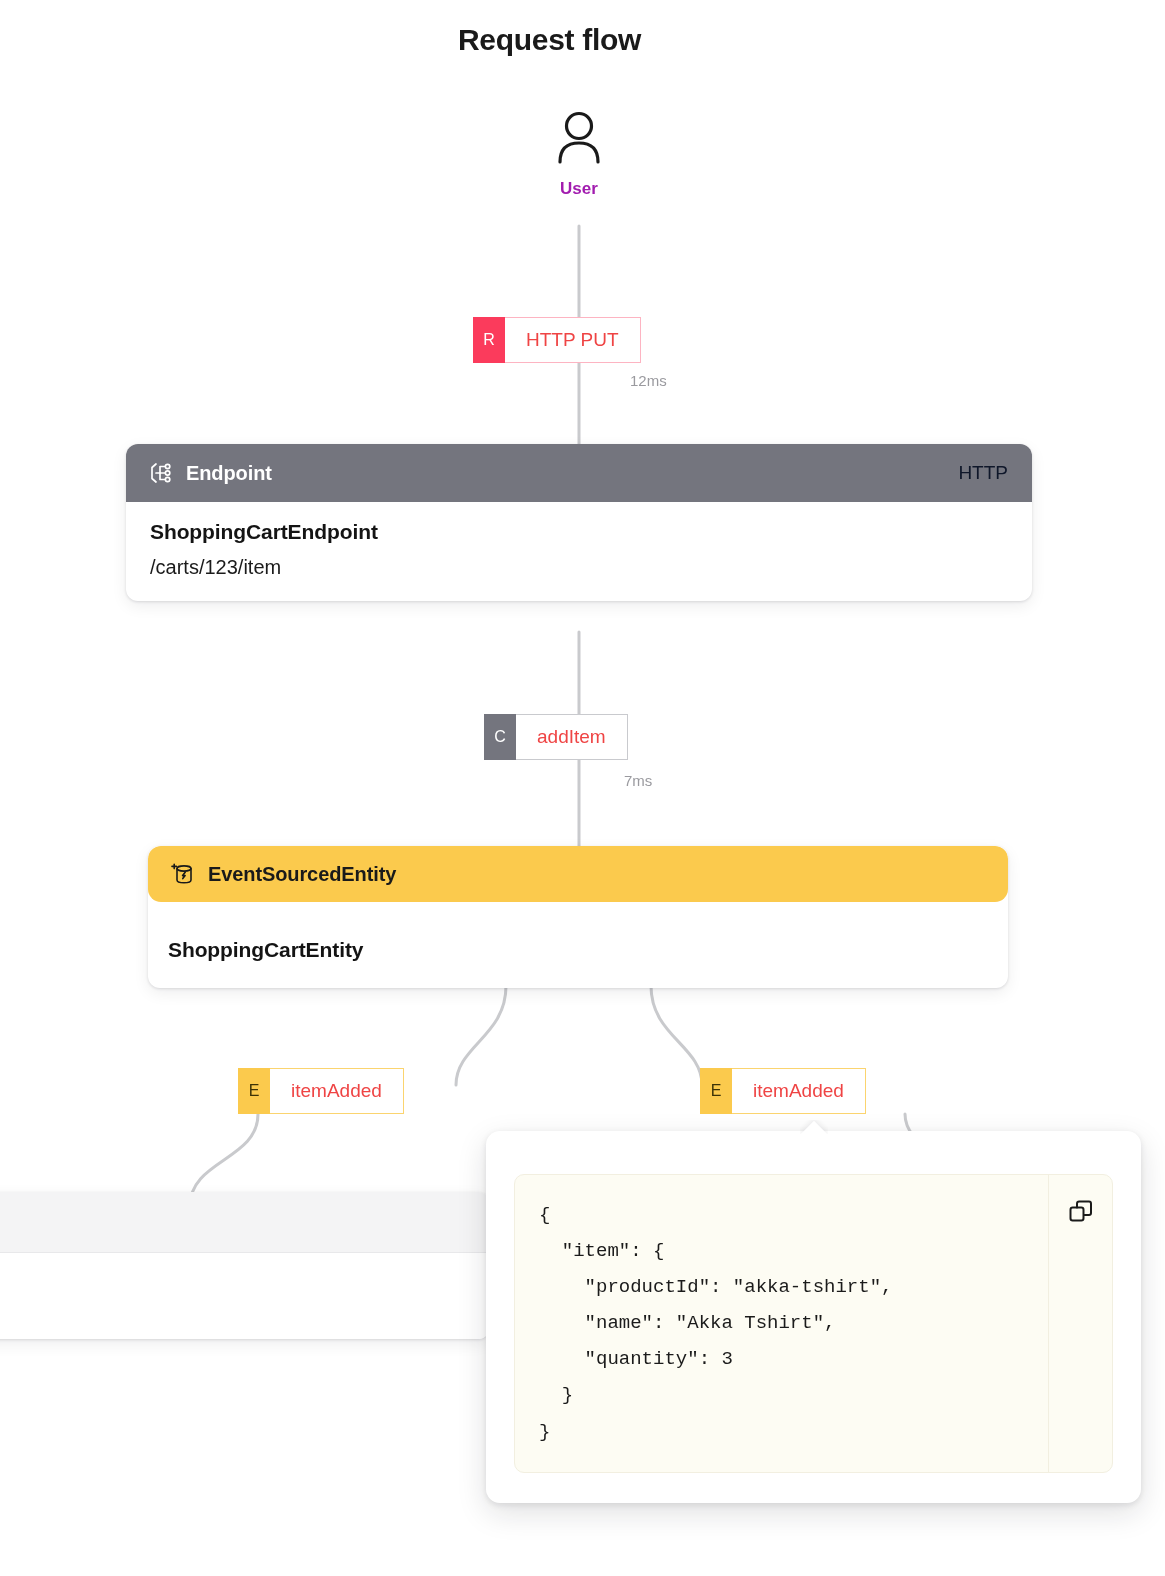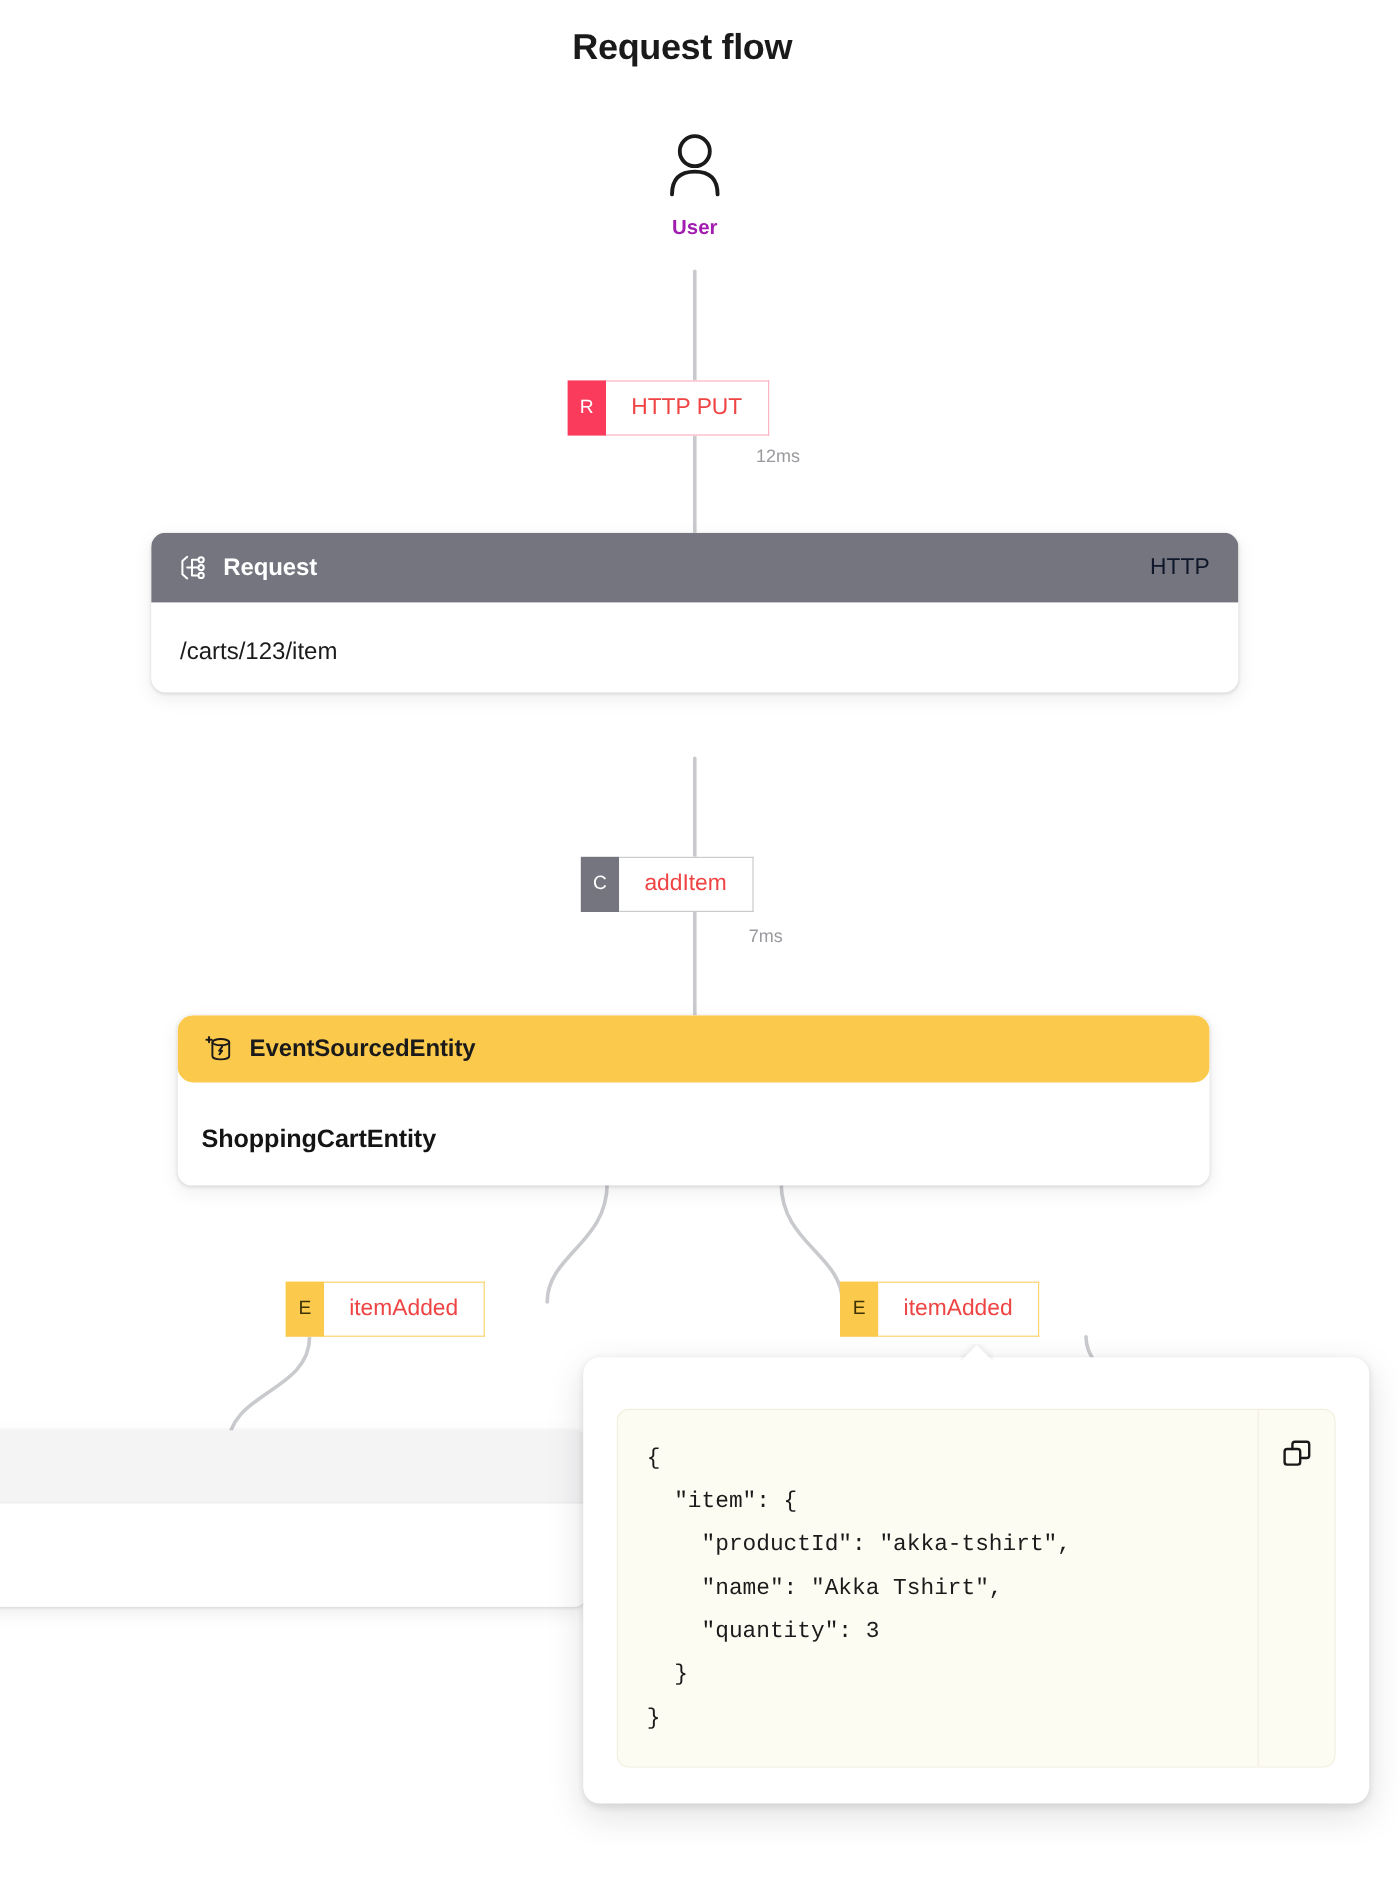--- a/index.html
+++ b/index.html
@@ -38,21 +38,20 @@
   #page-title {
     position: absolute;
     left: 0;
     top: 23px;
     width: 1099px;
     text-align: center;
     font-size: 30px;
     font-weight: bold;
     letter-spacing: -0.3px;
     color: #1a1a1a;
-    padding-left: 19px;
   }
 
   
   #user-node {
     position: absolute;
     left: 529px;
     top: 110px;
     width: 100px;
     text-align: center;
     z-index: 3;
@@ -319,24 +318,25 @@
             <path d="M 8 4 L 4 7.5 L 4 18.5 L 8 22"></path>
             <path d="M 8 13 L 17 13"></path>
             <path d="M 12 13 L 12 6.5 L 17 6.5"></path>
             <path d="M 12 13 L 12 19.5 L 17 19.5"></path>
             <circle cx="19.6" cy="6.5" r="2.2"></circle>
             <circle cx="19.6" cy="13" r="2.2"></circle>
             <circle cx="19.6" cy="19.5" r="2.2"></circle>
           </g>
         </svg>
       </span>
-      <span class="hdr-title">Request</span>
+      <span class="hdr-title">Endpoint</span>
       <span class="hdr-right">HTTP</span>
     </div>
     <div class="card-body">
+      <div class="body-name">ShoppingCartEndpoint</div>
       <div class="body-path">/carts/123/item</div>
     </div>
   </div>
 
   <div class="chip" id="chip-add-item">
     <span class="chip-tag">C</span>
     <span class="chip-label">addItem</span>
   </div>
   <div class="chip-duration" id="dur-add-item">7ms</div>
 

